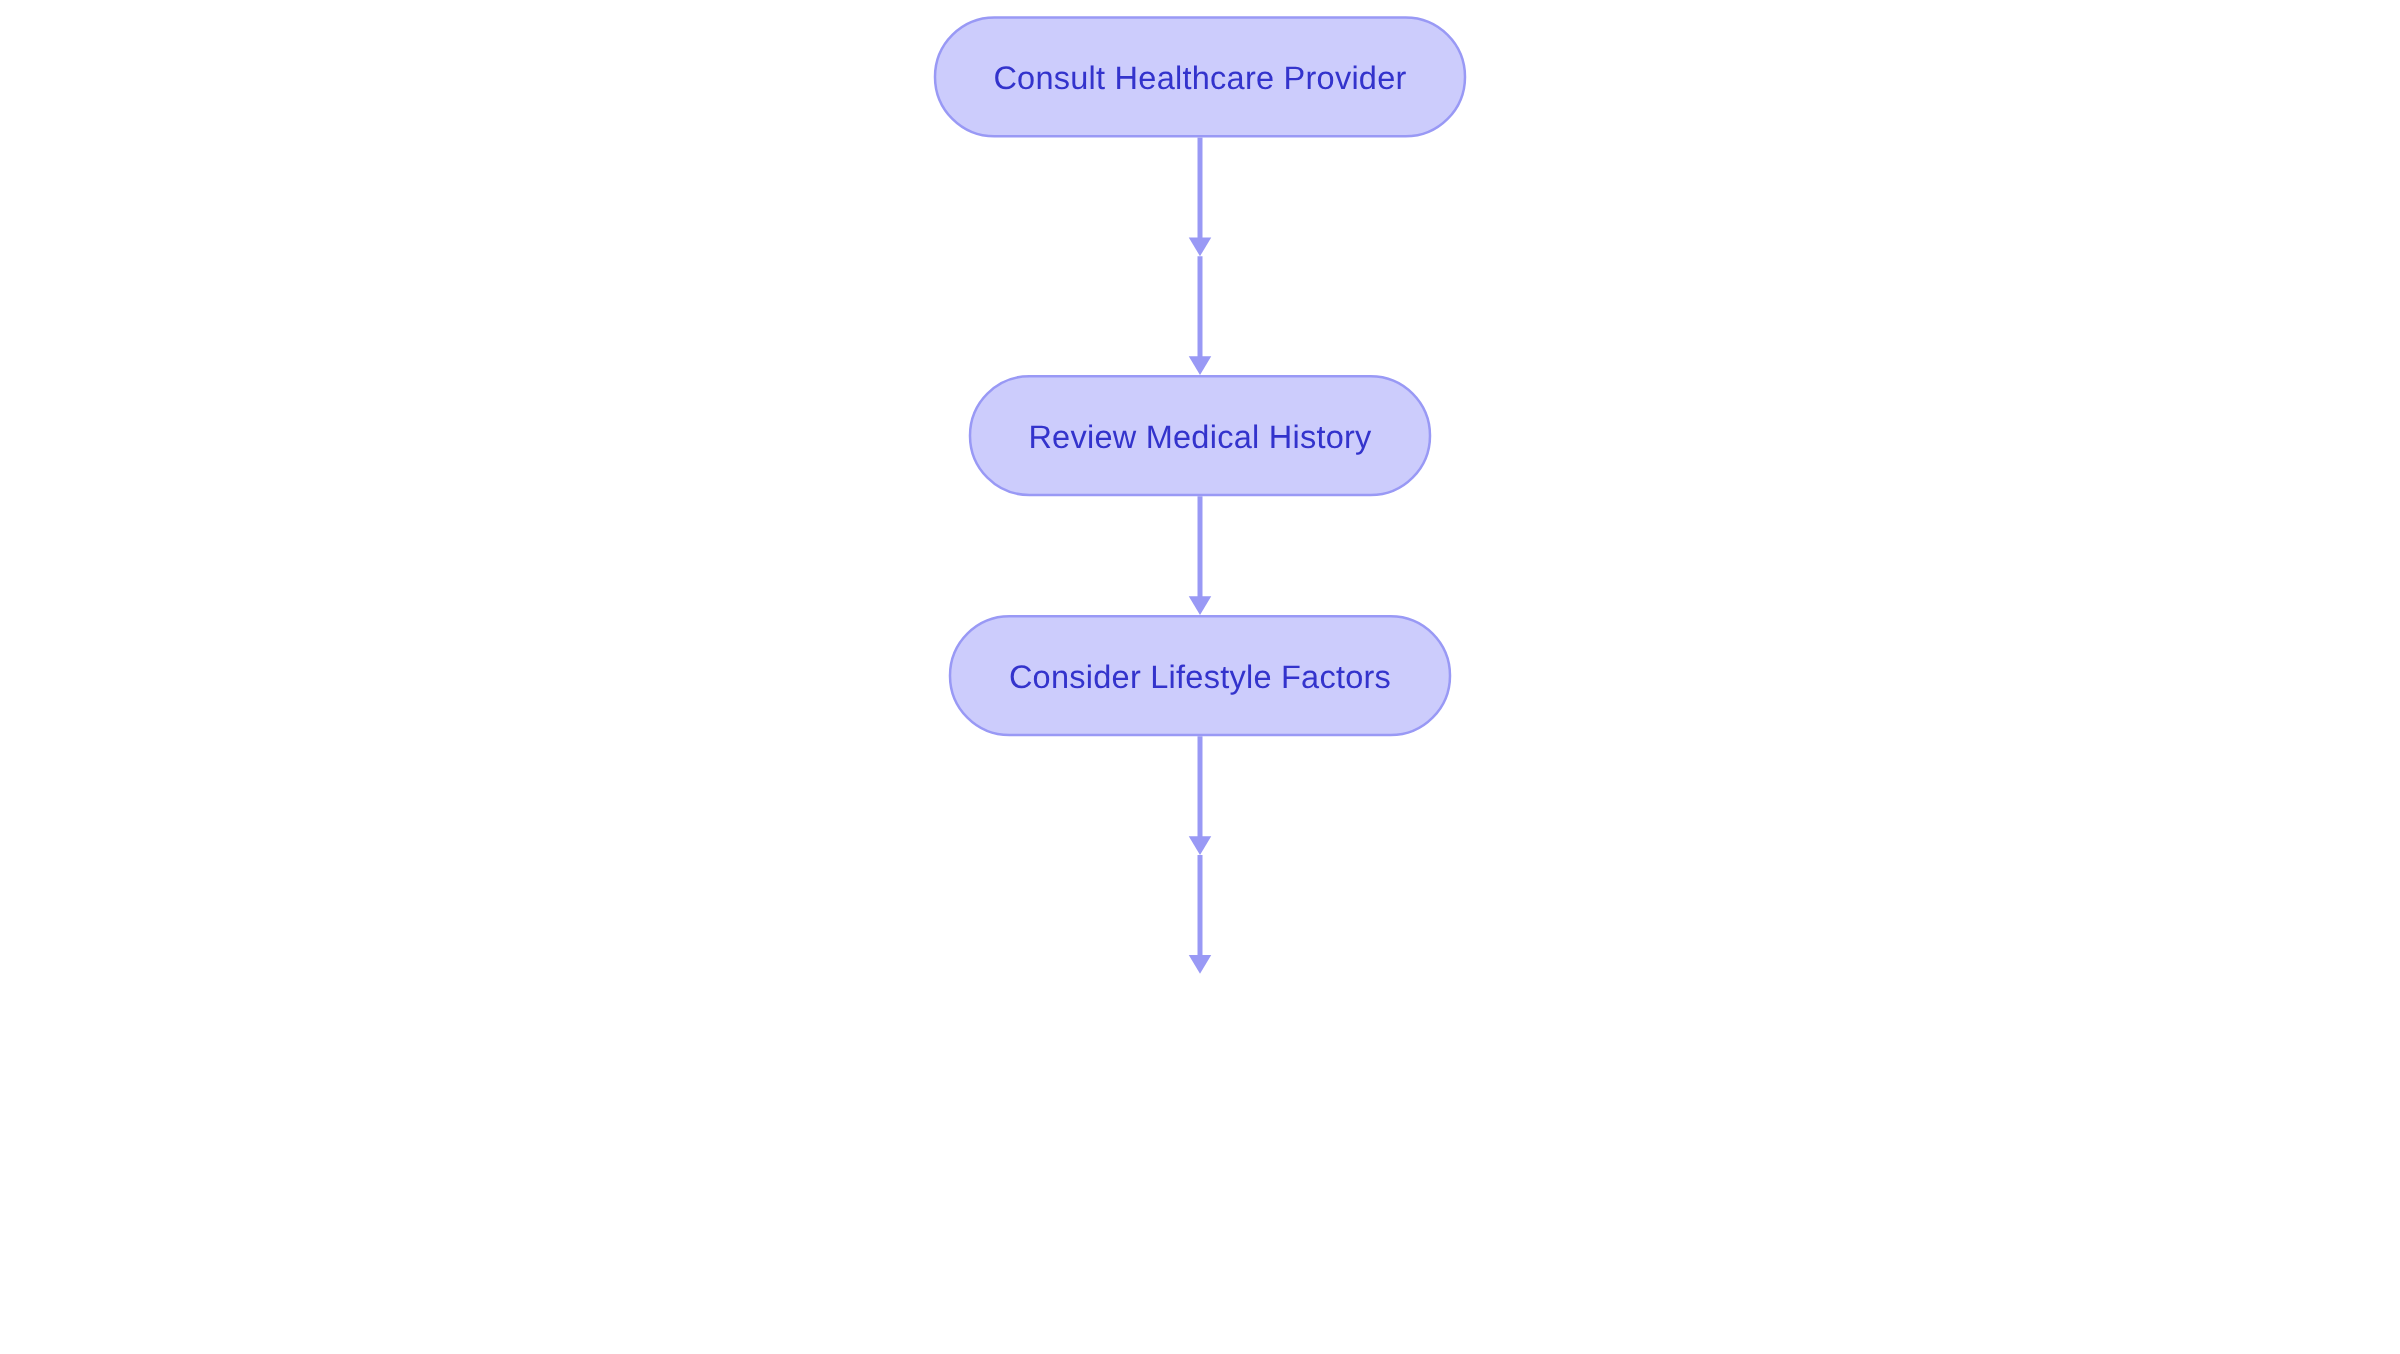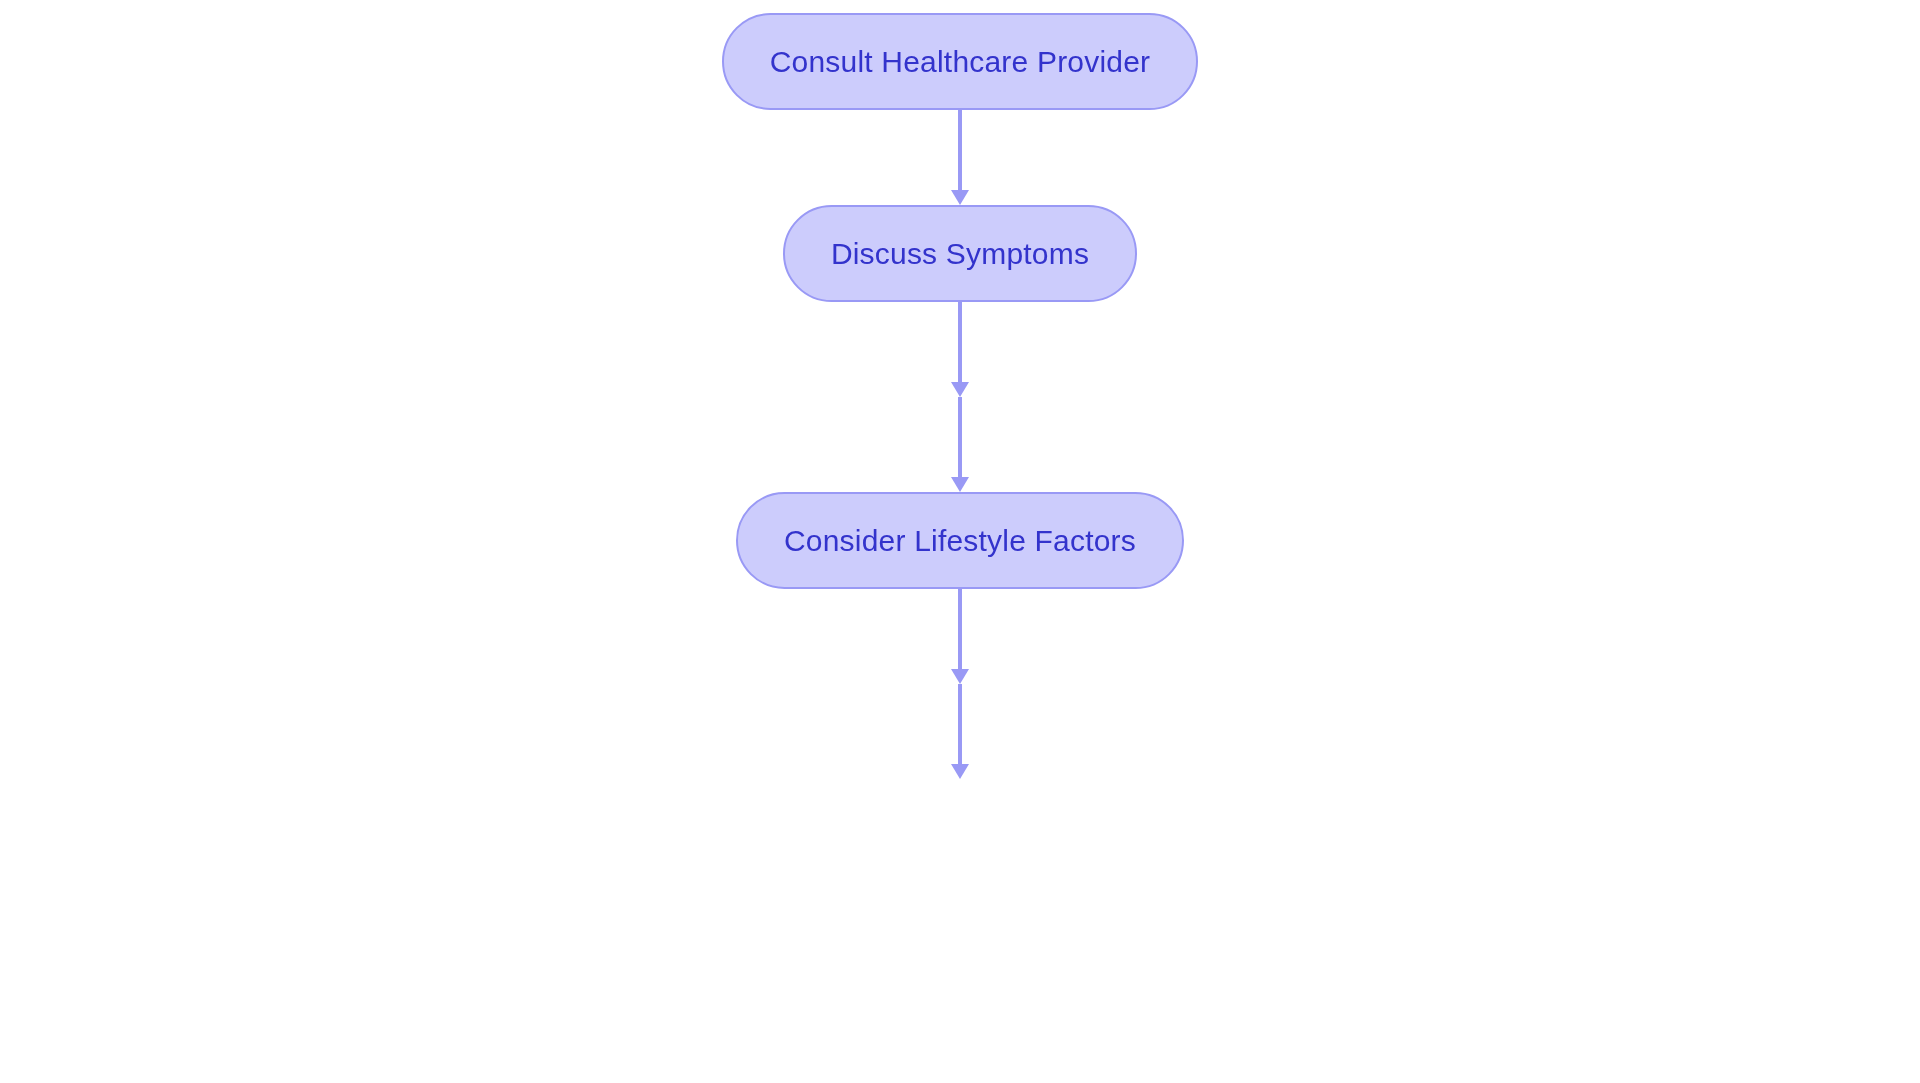--- a/index.html
+++ b/index.html
@@ -34,21 +34,21 @@
     justify-content: flex-start;
   }
 
   
   .node {
     box-sizing: border-box;
     background: #ccccfc;
     border: 2px solid #9999f5;
     border-radius: 999px;
     color: #3333cc;
-    font-size: 30px;
+    font-size: 26px;
     font-weight: 400;
     line-height: 1;
     letter-spacing: 0.2px;
     display: flex;
     align-items: center;
     justify-content: center;
     white-space: nowrap;
     height: 97px;
     padding: 0 46px;
     flex: 0 0 auto;
@@ -103,29 +103,29 @@
 
     <div class="node">
       <span class="node-label">Consult Healthcare Provider</span>
     </div>
 
     <div class="connector">
       <div class="line"></div>
       <div class="arrowhead"></div>
     </div>
 
-    <div class="node">
-      <span class="node-label">Discuss Symptoms</span>
-    </div>
 
     <div class="connector">
       <div class="line"></div>
       <div class="arrowhead"></div>
     </div>
 
+    <div class="node">
+      <span class="node-label">Review Medical History</span>
+    </div>
 
     <div class="connector">
       <div class="line"></div>
       <div class="arrowhead"></div>
     </div>
 
     <div class="node">
       <span class="node-label">Consider Lifestyle Factors</span>
     </div>
 

